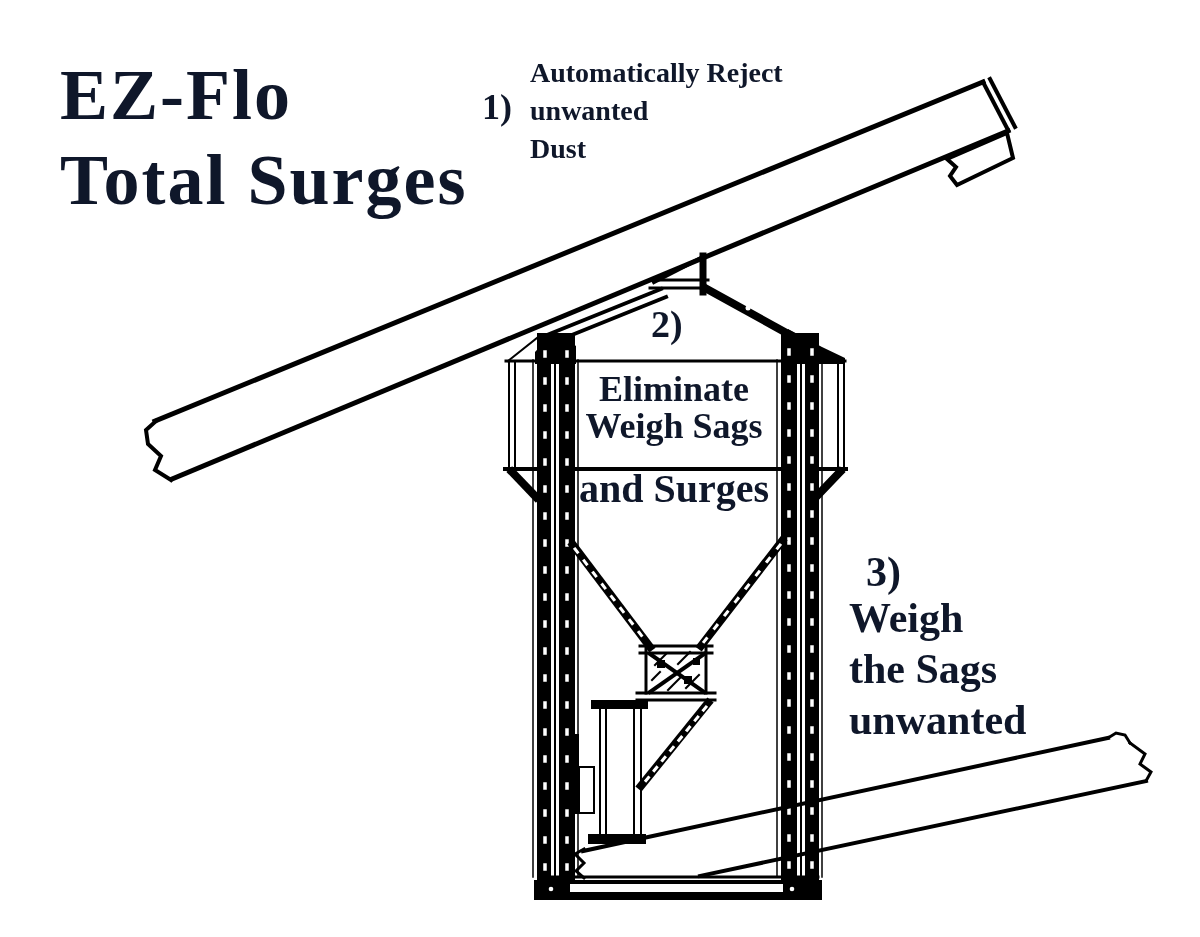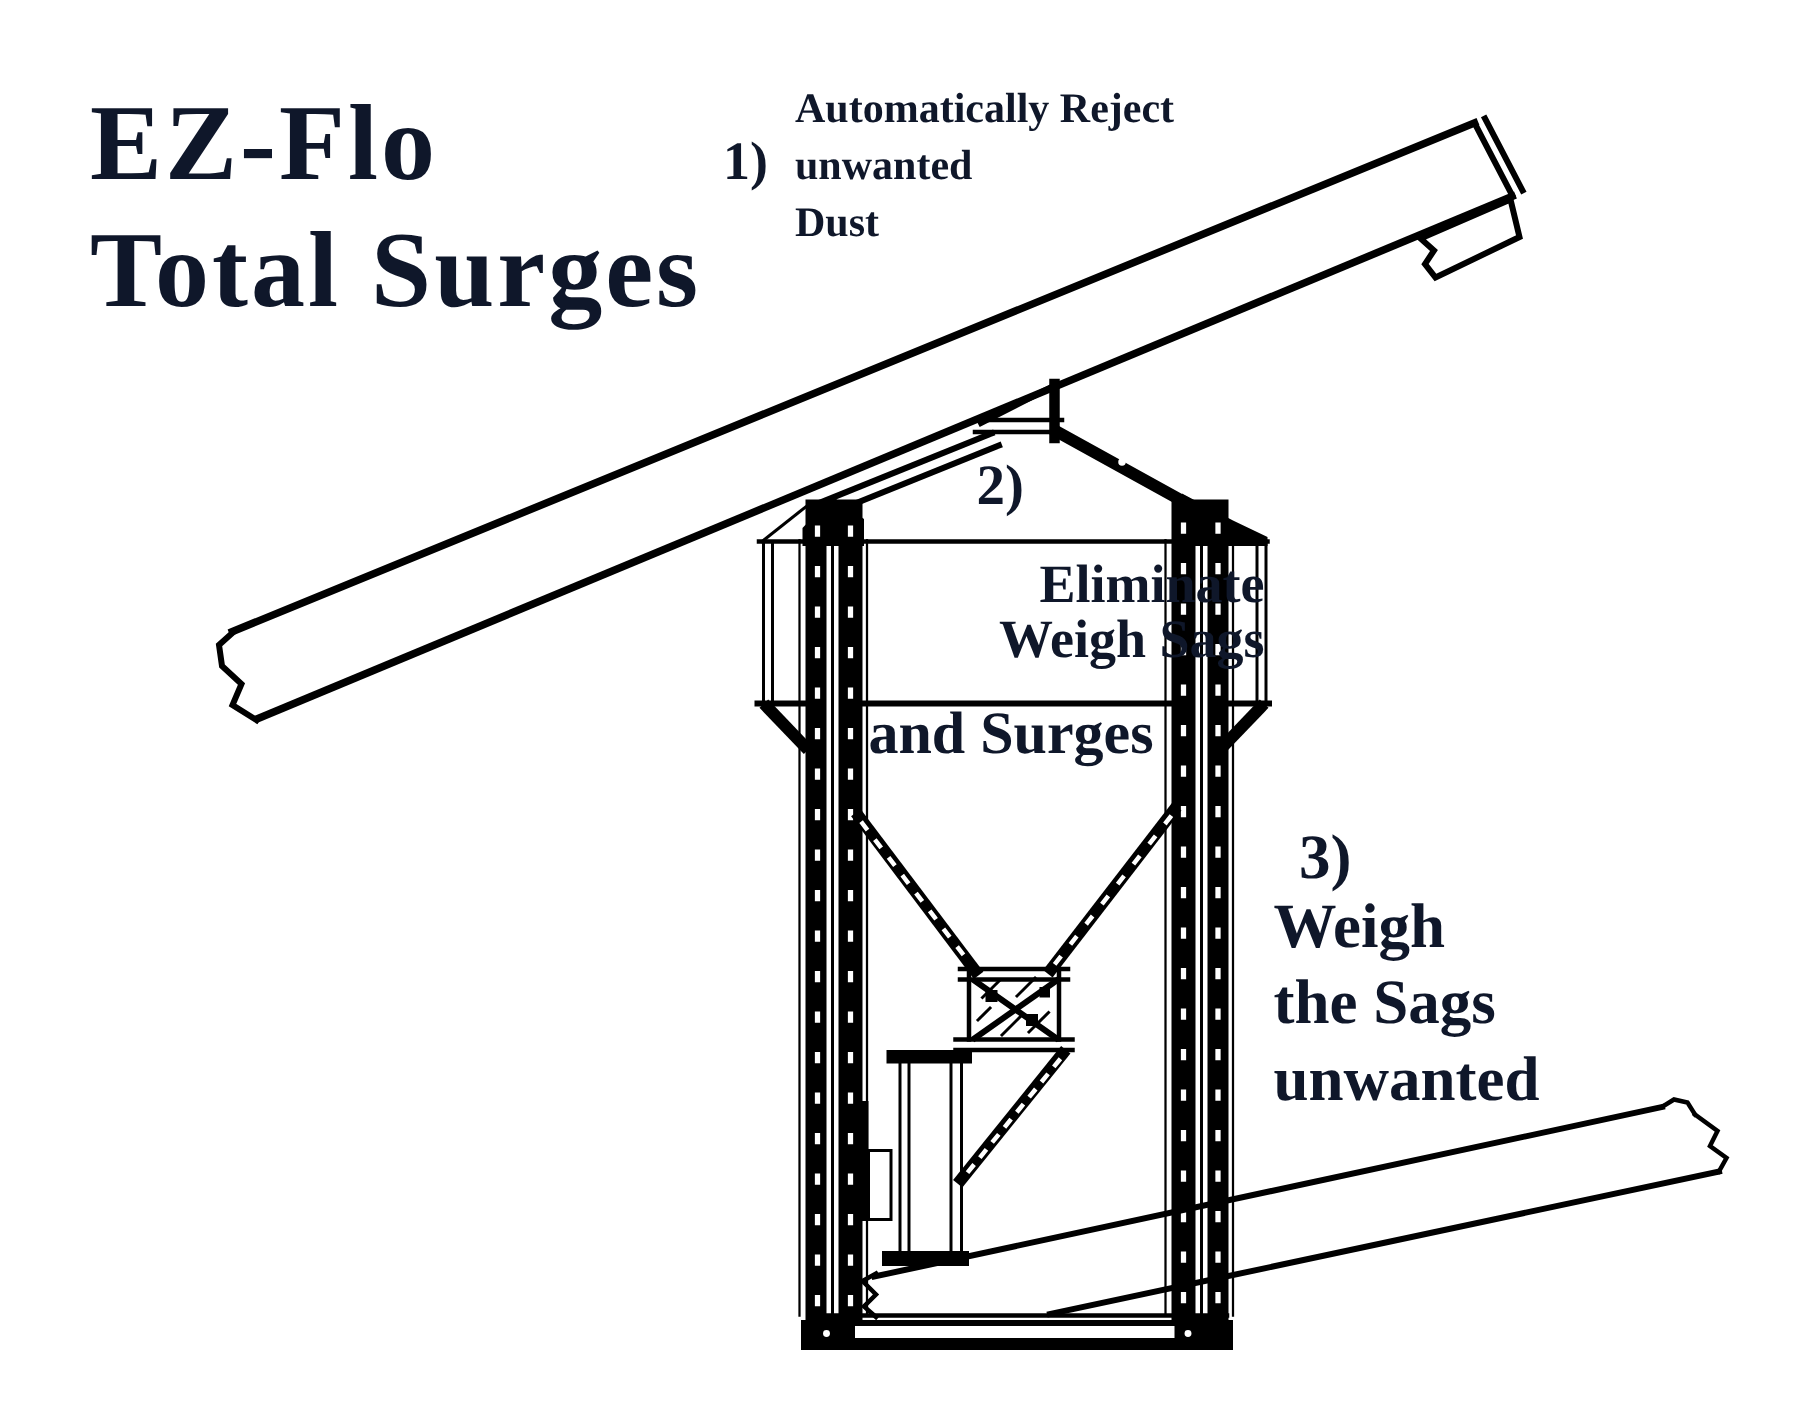--- a/index.html
+++ b/index.html
@@ -4,21 +4,21 @@
 <style>
   html,body{margin:0;padding:0;background:#ffffff;}
   .stage{position:relative;width:1200px;height:937px;background:#ffffff;overflow:hidden;
          font-family:"Liberation Serif","DejaVu Serif",serif;color:#000;}
   .art{position:absolute;left:0;top:0;}
   .t{position:absolute;font-weight:bold;color:#0f172a;white-space:nowrap;}
   .title{left:60px;top:53px;font-size:72px;line-height:85px;letter-spacing:2px;}
   .num1{left:482px;top:86px;font-size:36px;}
   .blk1{left:530px;top:54px;font-size:28px;line-height:38px;}
   .num2{left:651px;top:302px;font-size:38px;}
-  .blk2{left:505px;top:371px;width:338px;text-align:right;font-size:36px;line-height:37px;}
+  .blk2{left:505px;top:371px;width:338px;text-align:center;font-size:36px;line-height:37px;}
   .blk2b{left:505px;top:465px;width:338px;text-align:center;font-size:40px;}
   .num3{left:866px;top:548px;font-size:42px;}
   .blk3{left:849px;top:593px;font-size:42px;line-height:51px;}
 </style>
 </head>
 <body>
 
 <div class="stage">
 
   <svg class="art" width="1200" height="937" viewBox="0 0 1200 937" stroke-linecap="square" fill="none">

